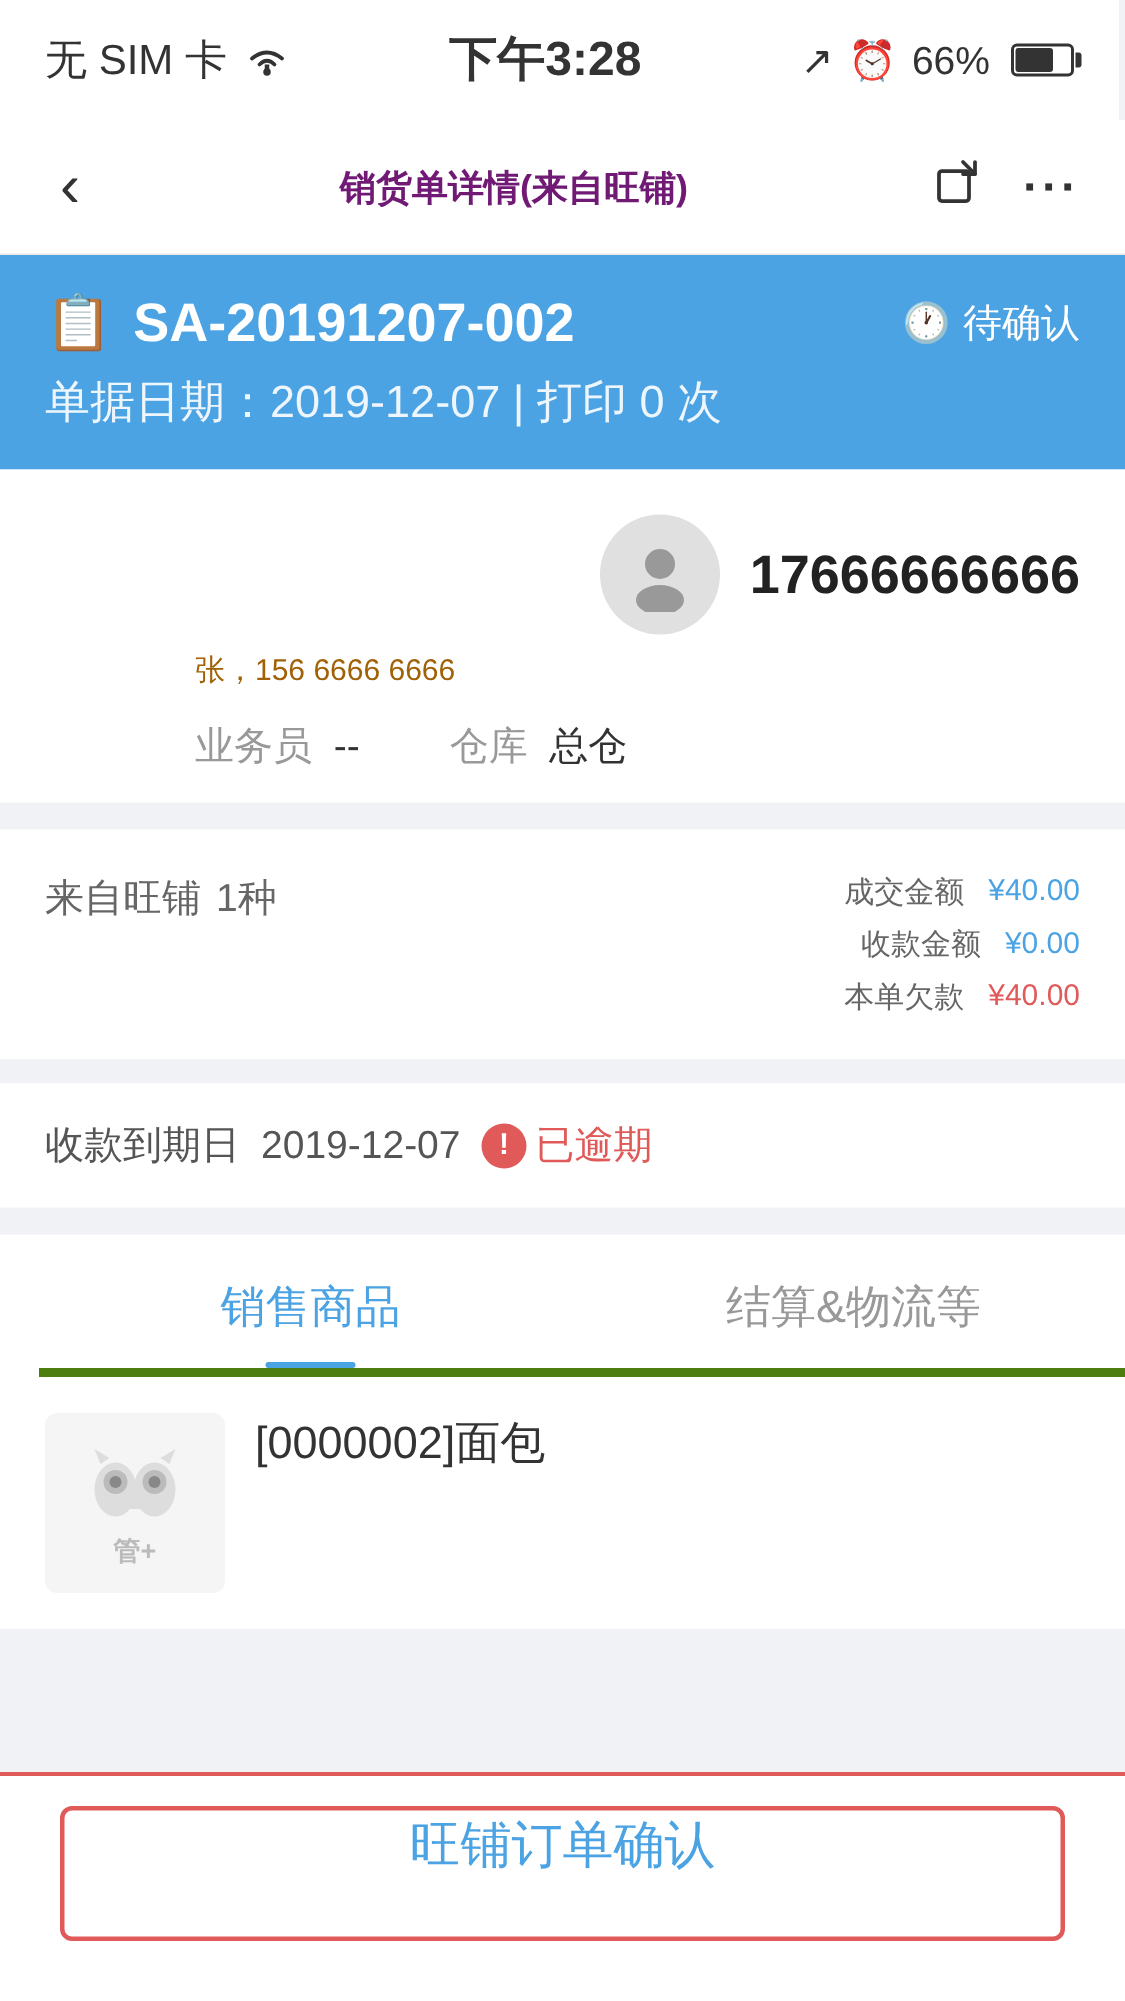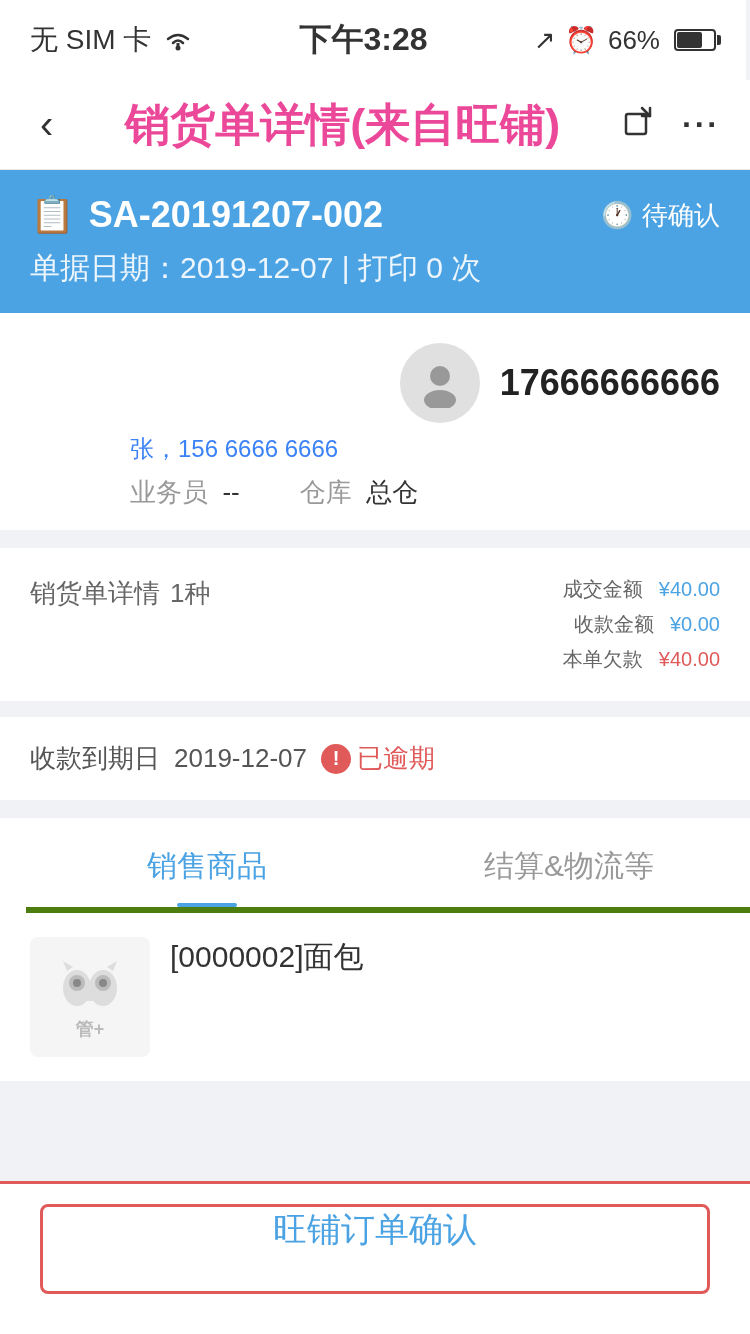--- a/index.html
+++ b/index.html
@@ -82,23 +82,23 @@
       padding: 0 30px;
       border-bottom: 1px solid #e8e8e8;
     }
     .nav-back {
       font-size: 40px;
       color: #333;
       cursor: pointer;
       padding: 10px;
     }
     .nav-title {
-      font-size: 45px;
+      font-size: 24px;
       font-weight: 600;
-      color: #ec4899;
+      color: #701a75;
     }
     .nav-actions {
       display: flex;
       align-items: center;
       gap: 24px;
     }
     .nav-share-icon {
       font-size: 36px;
       color: #333;
     }
@@ -168,24 +168,24 @@
       width: 50px;
       height: 50px;
       fill: #999;
     }
     .customer-phone {
       font-size: 36px;
       font-weight: 600;
       color: #222;
     }
     .customer-info {
-      font-size: 24px;
-      color: #3b82f6;
+      font-size: 20px;
+      color: #a16207;
       margin-left: 100px;
-      margin-bottom: 10px;
+      margin-bottom: 20px;
     }
     .customer-meta {
       display: flex;
       align-items: center;
       margin-left: 100px;
       gap: 60px;
       font-size: 26px;
       color: #666;
     }
     .meta-label {
@@ -447,21 +447,21 @@
     <span>
       <span class="meta-label">仓库</span>&nbsp;
       <span class="meta-value">总仓</span>
     </span>
   </div>
 </div>
 
 <div class="summary-section">
   <div class="summary-row">
     <div class="summary-left">
-      <span>销货单详情</span>
+      <span>来自旺铺</span>
       <span>1种</span>
     </div>
     <div class="summary-right">
       <div class="summary-item">
         <span class="summary-item-label">成交金额</span>
         <span class="amount-blue">¥40.00</span>
       </div>
       <div class="summary-item">
         <span class="summary-item-label">收款金额</span>
         <span class="amount-blue">¥0.00</span>

